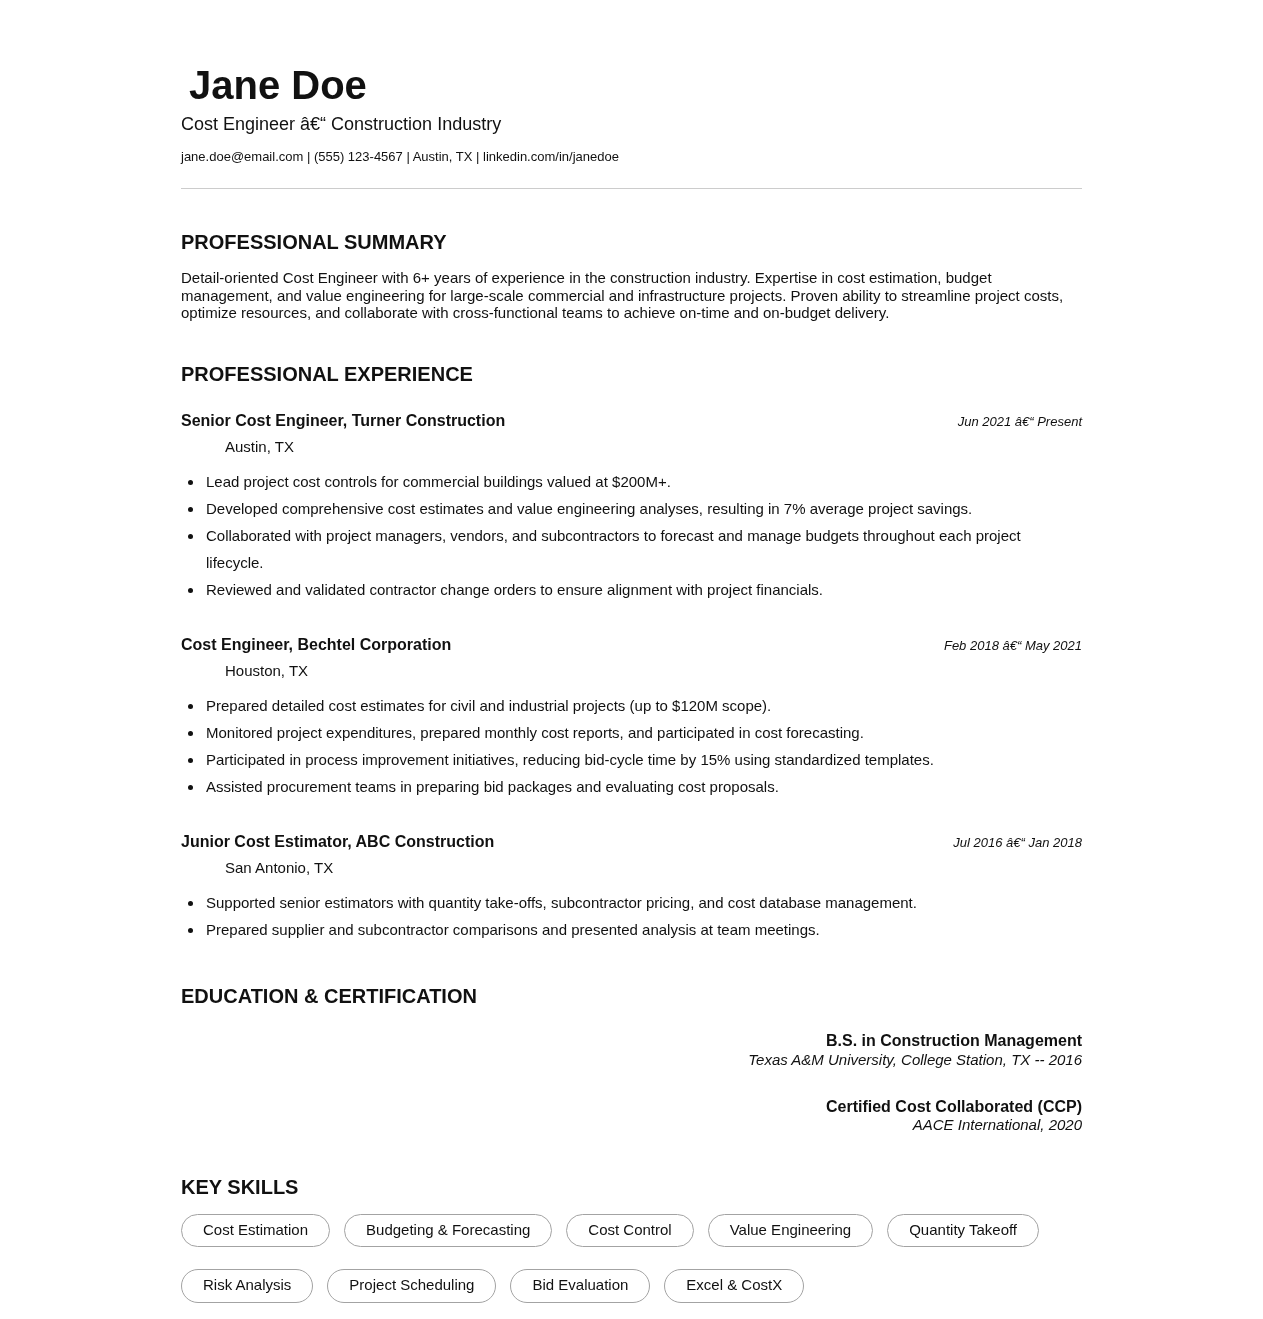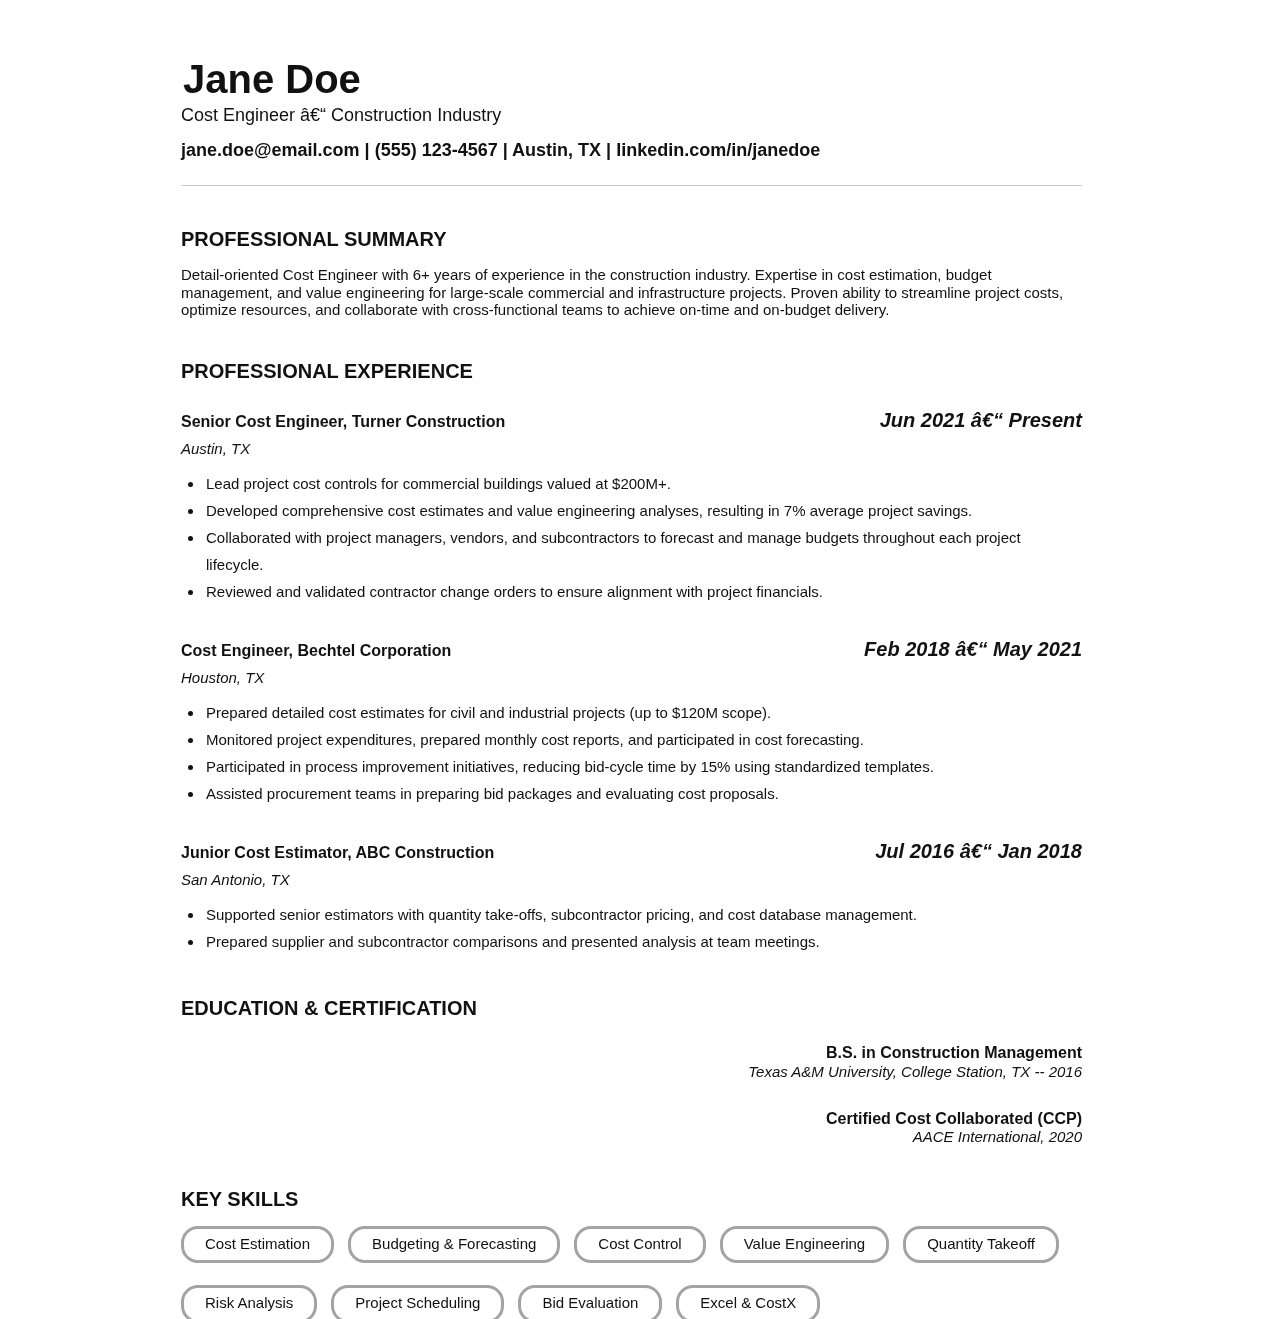--- a/index.html
+++ b/index.html
@@ -13,36 +13,35 @@
   body { width: 1263px; min-height: 1319px; }
   .page {
     width: 901px;
     margin: 0 auto;
     padding-top: 56px;
     padding-bottom: 60px;
   }
 
   
   h1.name {
-    margin: 2px;
+    margin: 8px;
     font-size: 40px;
     font-weight: bold;
     line-height: 1.05;
     color: #111;
   }
   .subtitle {
     margin-top: 5px;
     font-size: 18px;
     line-height: 1.2;
   }
   .contact {
     margin-top: 13px;
-    font-size: 18px;
-    line-height: 1.2;
-    font-weight: bold;
+    font-size: 13px;
+    line-height: 1.2;
   }
   hr.header-divider {
     margin: 24px 0 0 0;
     border: none;
     border-top: 1px solid #cccccc;
   }
 
   
   .section { margin-top: 41px; }
   h2.section-heading {
@@ -64,29 +63,29 @@
   .job-head {
     display: flex;
     justify-content: space-between;
     align-items: baseline;
   }
   .job-title {
     font-size: 16px;
     font-weight: bold;
   }
   .job-dates {
-    font-size: 20px;
-    font-weight: bold;
+    font-size: 13px;
+    font-weight: normal;
     font-style: italic;
     white-space: nowrap;
   }
   .job-location {
     margin-top: 8px;
     font-size: 15px;
-    font-style: italic;
+    margin-left: 44px;
   }
   ul.job-bullets {
     margin: 13px 0 0 0;
     padding-left: 23px;
     font-size: 15px;
   }
   ul.job-bullets li {
     line-height: 1.8;
     padding-left: 2px;
   }
@@ -107,21 +106,21 @@
 
   
   .chips {
     display: flex;
     flex-wrap: wrap;
     gap: 22px 14px;
     margin-top: 15px;
   }
   .chip {
     display: inline-block;
-    border: 3px solid #a3a3a3;
+    border: 1px solid #a3a3a3;
     border-radius: 17px;
     background: #ffffff;
     padding: 7px 21px 8px 21px;
     font-size: 15px;
     line-height: 1.1;
     color: #111;
   }
 </style>
 </head>
 <body>

